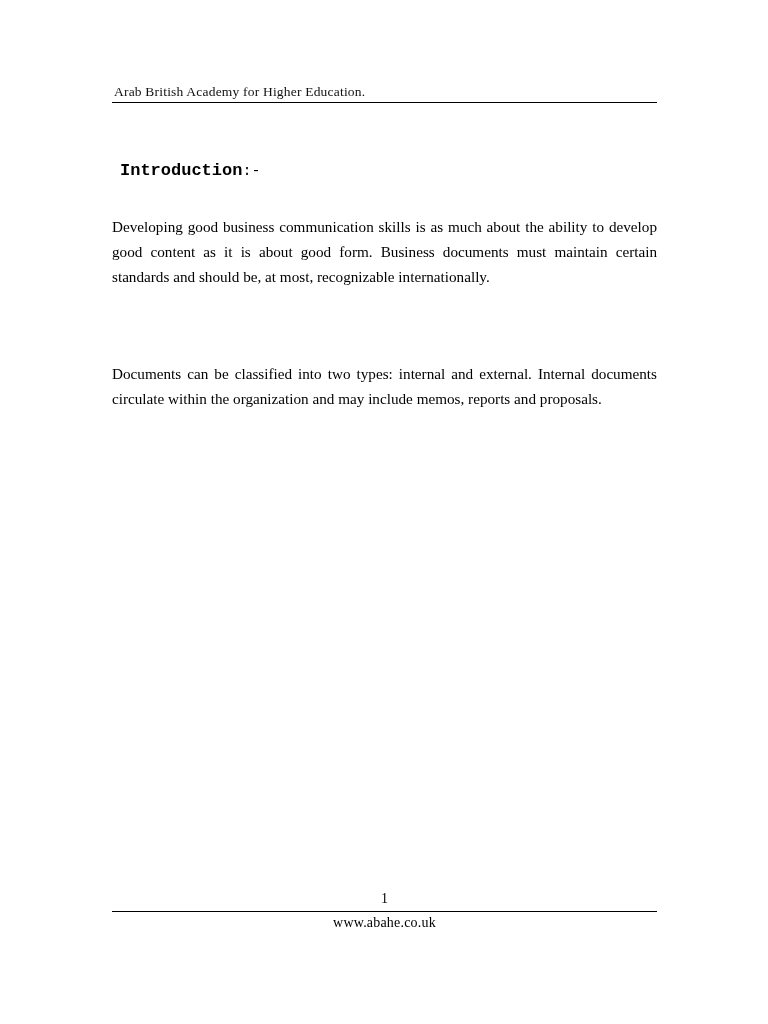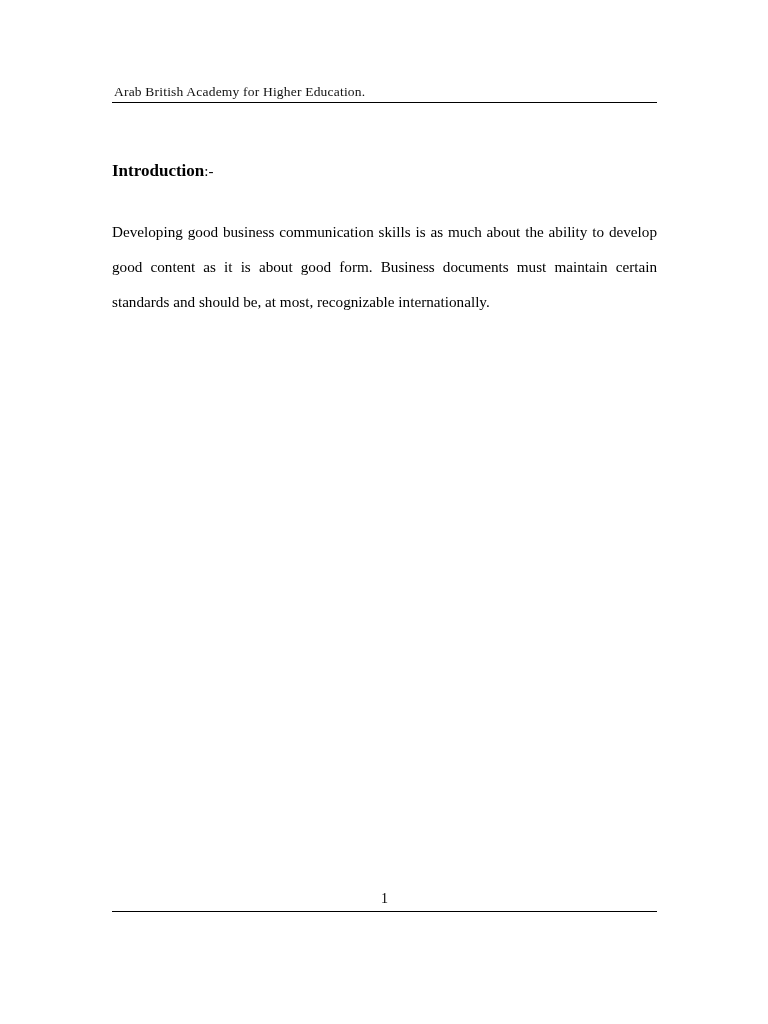--- a/index.html
+++ b/index.html
@@ -55,34 +55,35 @@
     left: 0;
     width: 545px;
     text-align: center;
     font-size: 17.5px;
     font-weight: bold;
     letter-spacing: 0.3px;
   }
   .section-heading {
     position: absolute;
     top: 161px;
-    left: 0;
+    left: 8px;
     font-size: 17px;
     font-weight: bold;
+    font-family: Liberation Mono, monospace;
   }
   .section-heading .suffix {
     font-weight: normal;
     font-size: 15px;
   }
   .body-block {
     position: absolute;
     left: 0;
     width: 545px;
     font-size: 15.2px;
-    line-height: 35px;
+    line-height: 25px;
     text-align: justify;
     text-justify: inter-word;
   }
   .p1 { top: 214px; }
   .p2 { top: 361px; }
   .p3 { top: 476px; }
   .footer {
     position: absolute;
     left: 0;
     width: 545px;
@@ -116,21 +117,23 @@
       <div class="header-rule"></div>
     </div>
 
 
     <div class="section-heading">
       <span>Introduction</span><span class="suffix">:-</span>
     </div>
 
     <div class="body-block p1">Developing good business communication skills is as much about the ability to develop good content as it is about good form. Business documents must maintain certain standards and should be, at most, recognizable internationally.</div>
 
+    <div class="body-block p2">Documents can be classified into two types: internal and external. Internal documents circulate within the organization and may include memos, reports and proposals.</div>
 
 
     <div class="footer">
       <div class="page-number">1</div>
       <div class="footer-rule"></div>
+      <div class="footer-url">www.abahe.co.uk</div>
     </div>
 
   </div>
 </div>
 
 </body></html>

